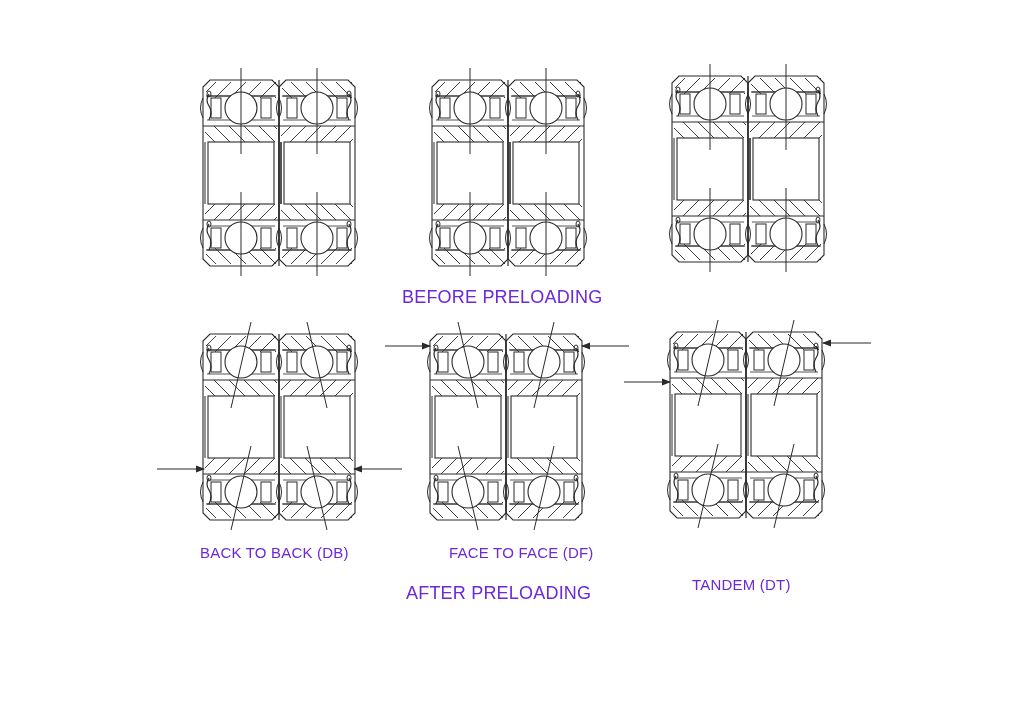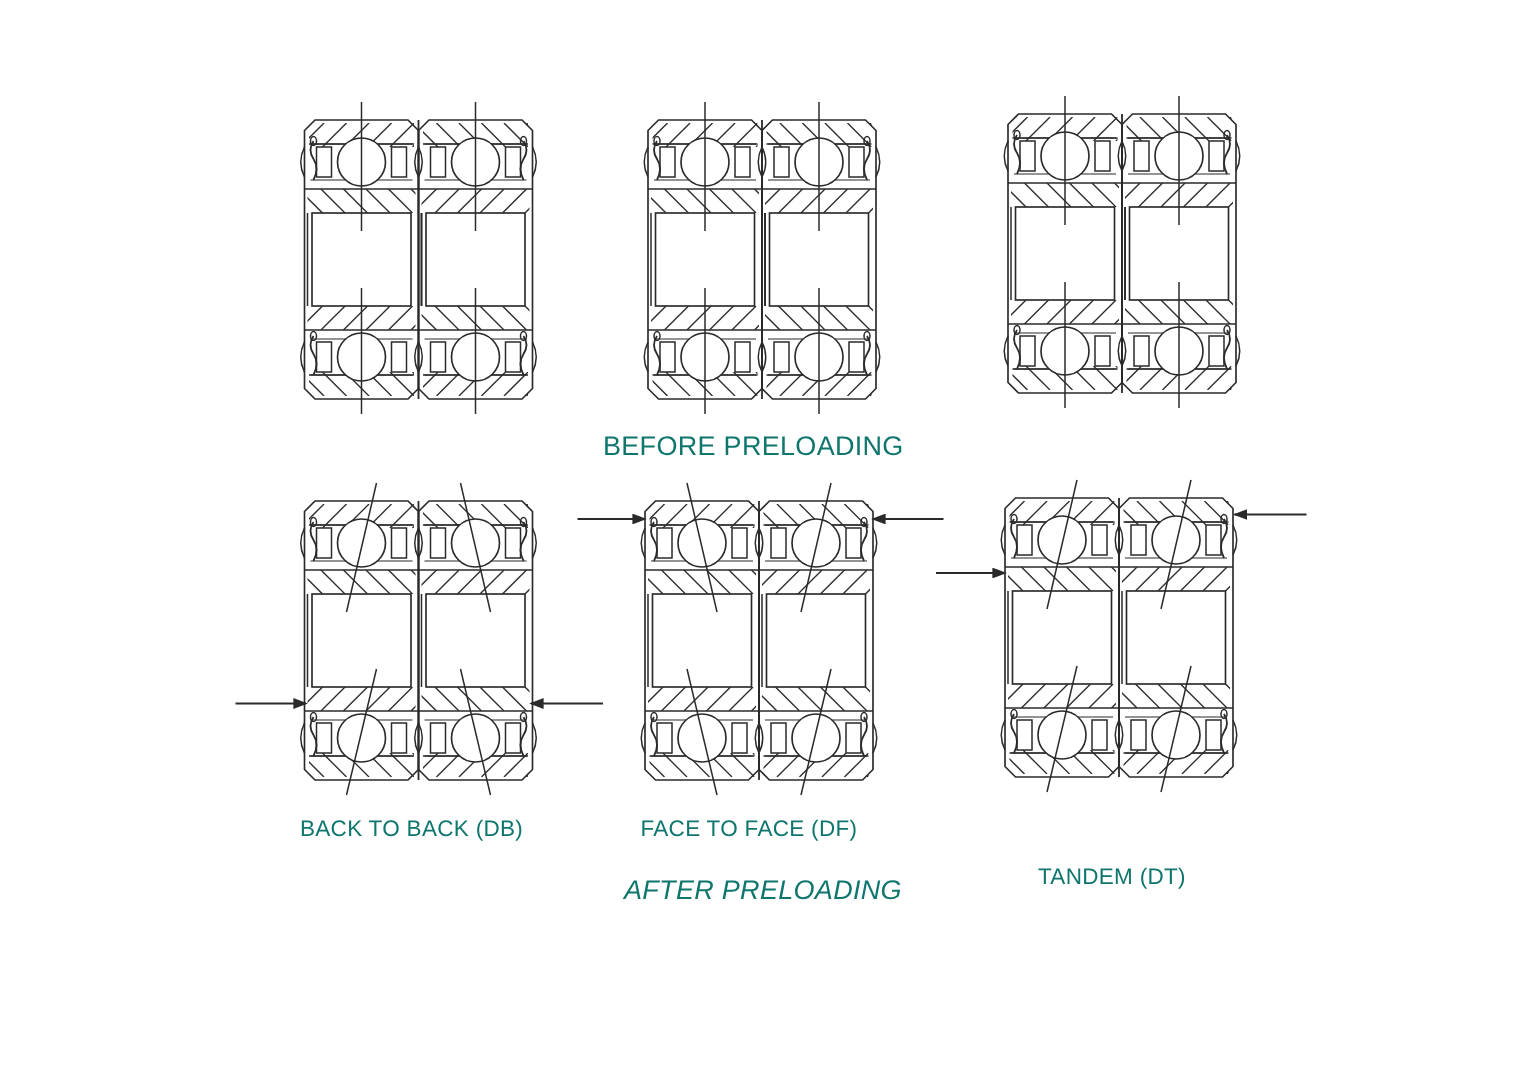--- a/index.html
+++ b/index.html
@@ -1,20 +1,20 @@
 <!DOCTYPE html>
 <html><head>
   <meta charset="utf-8">
   <style>
     html, body { margin: 0; padding: 0; background: #ffffff; }
     body { width: 1024px; height: 716px; position: relative; overflow: hidden;
            font-family: "Liberation Sans", sans-serif; color: #1a1a1a; }
     #stage { position: absolute; left: 0; top: 0; width: 1024px; height: 716px; }
     .label { position: absolute; white-space: nowrap; font-family: "Liberation Sans", sans-serif;
-             color: #0f766e; letter-spacing: 0.2px; }
+             color: #6d28d9; letter-spacing: 0.2px; }
     .section-title { font-size: 18px; }
     .arr-label { font-size: 15px; }
   </style>
 </head>
 <body>
 
 <div id="stage">
   <svg id="drawing" width="1024" height="716" viewBox="0 0 1024 716" xmlns="http://www.w3.org/2000/svg">
       <g>
         <polygon points="210,80 272,80 279,87 279,259 272,266 210,266 203,259 203,87" stroke="#2a2a2a" stroke-width="1.1" fill="none"></polygon>
@@ -1090,17 +1090,17 @@
       <line x1="402" y1="469" x2="354" y2="469" stroke="#2a2a2a" stroke-width="1.2" fill="none" marker-end="url(#arrowhead)"></line>
       <line x1="385" y1="346" x2="430" y2="346" stroke="#2a2a2a" stroke-width="1.2" fill="none" marker-end="url(#arrowhead)"></line>
       <line x1="629" y1="346" x2="582" y2="346" stroke="#2a2a2a" stroke-width="1.2" fill="none" marker-end="url(#arrowhead)"></line>
       <line x1="624" y1="382" x2="670" y2="382" stroke="#2a2a2a" stroke-width="1.2" fill="none" marker-end="url(#arrowhead)"></line>
       <line x1="871" y1="343" x2="823" y2="343" stroke="#2a2a2a" stroke-width="1.2" fill="none" marker-end="url(#arrowhead)"></line>
     </svg>
 
   <div class="label section-title" style="left:402px; top:287px;">BEFORE PRELOADING</div>
 
   <div class="label arr-label" style="left:200px; top:544px;">BACK TO BACK (DB)</div>
-  <div class="label arr-label" style="left:427px; top:544px;">FACE TO FACE (DF)</div>
+  <div class="label arr-label" style="left:449px; top:544px;">FACE TO FACE (DF)</div>
   <div class="label arr-label" style="left:692px; top:544px;margin-top:32px;">TANDEM (DT)</div>
 
-  <div class="label section-title" style="left:416px; top:583px;font-style:italic;">AFTER PRELOADING</div>
+  <div class="label section-title" style="left:406px; top:583px;">AFTER PRELOADING</div>
 </div>
 
 </body></html>

